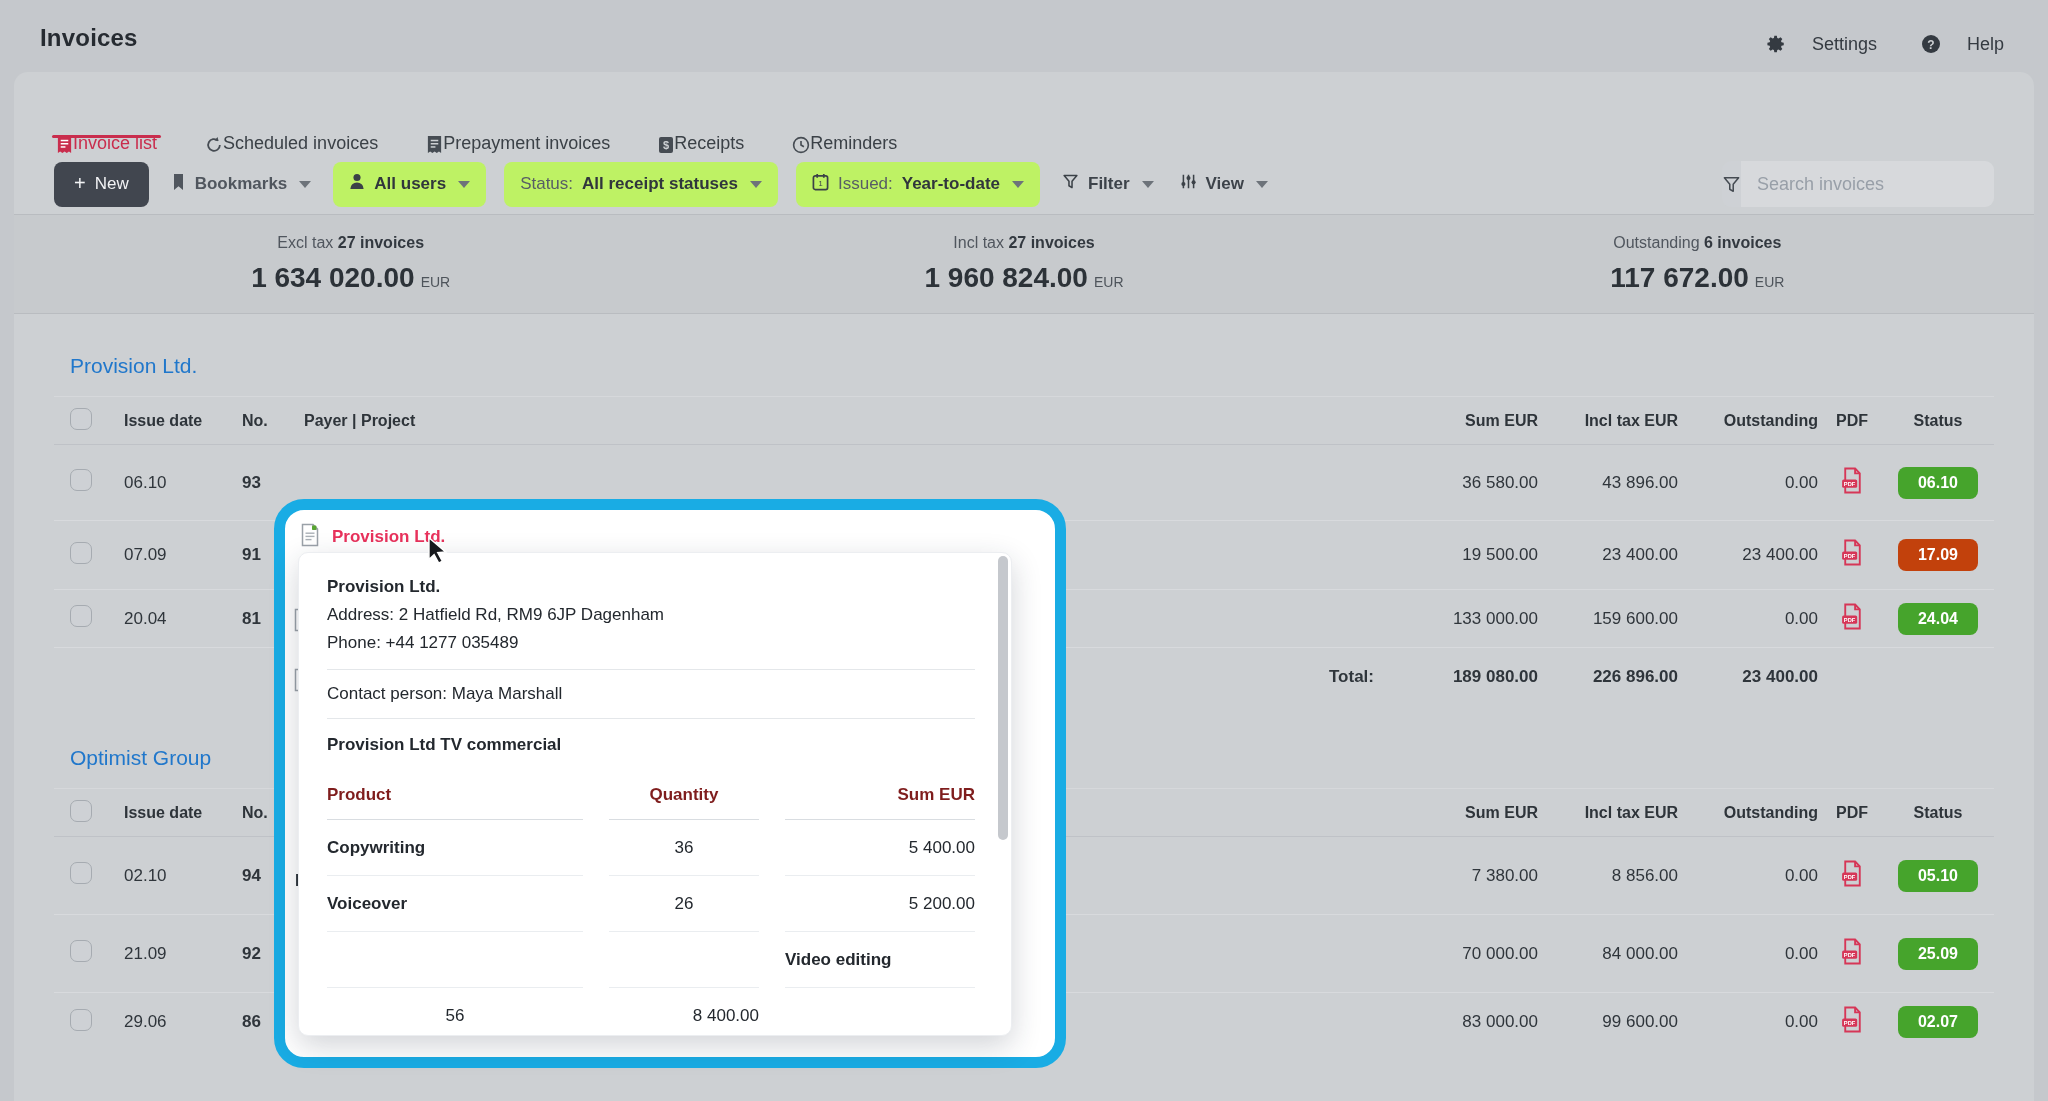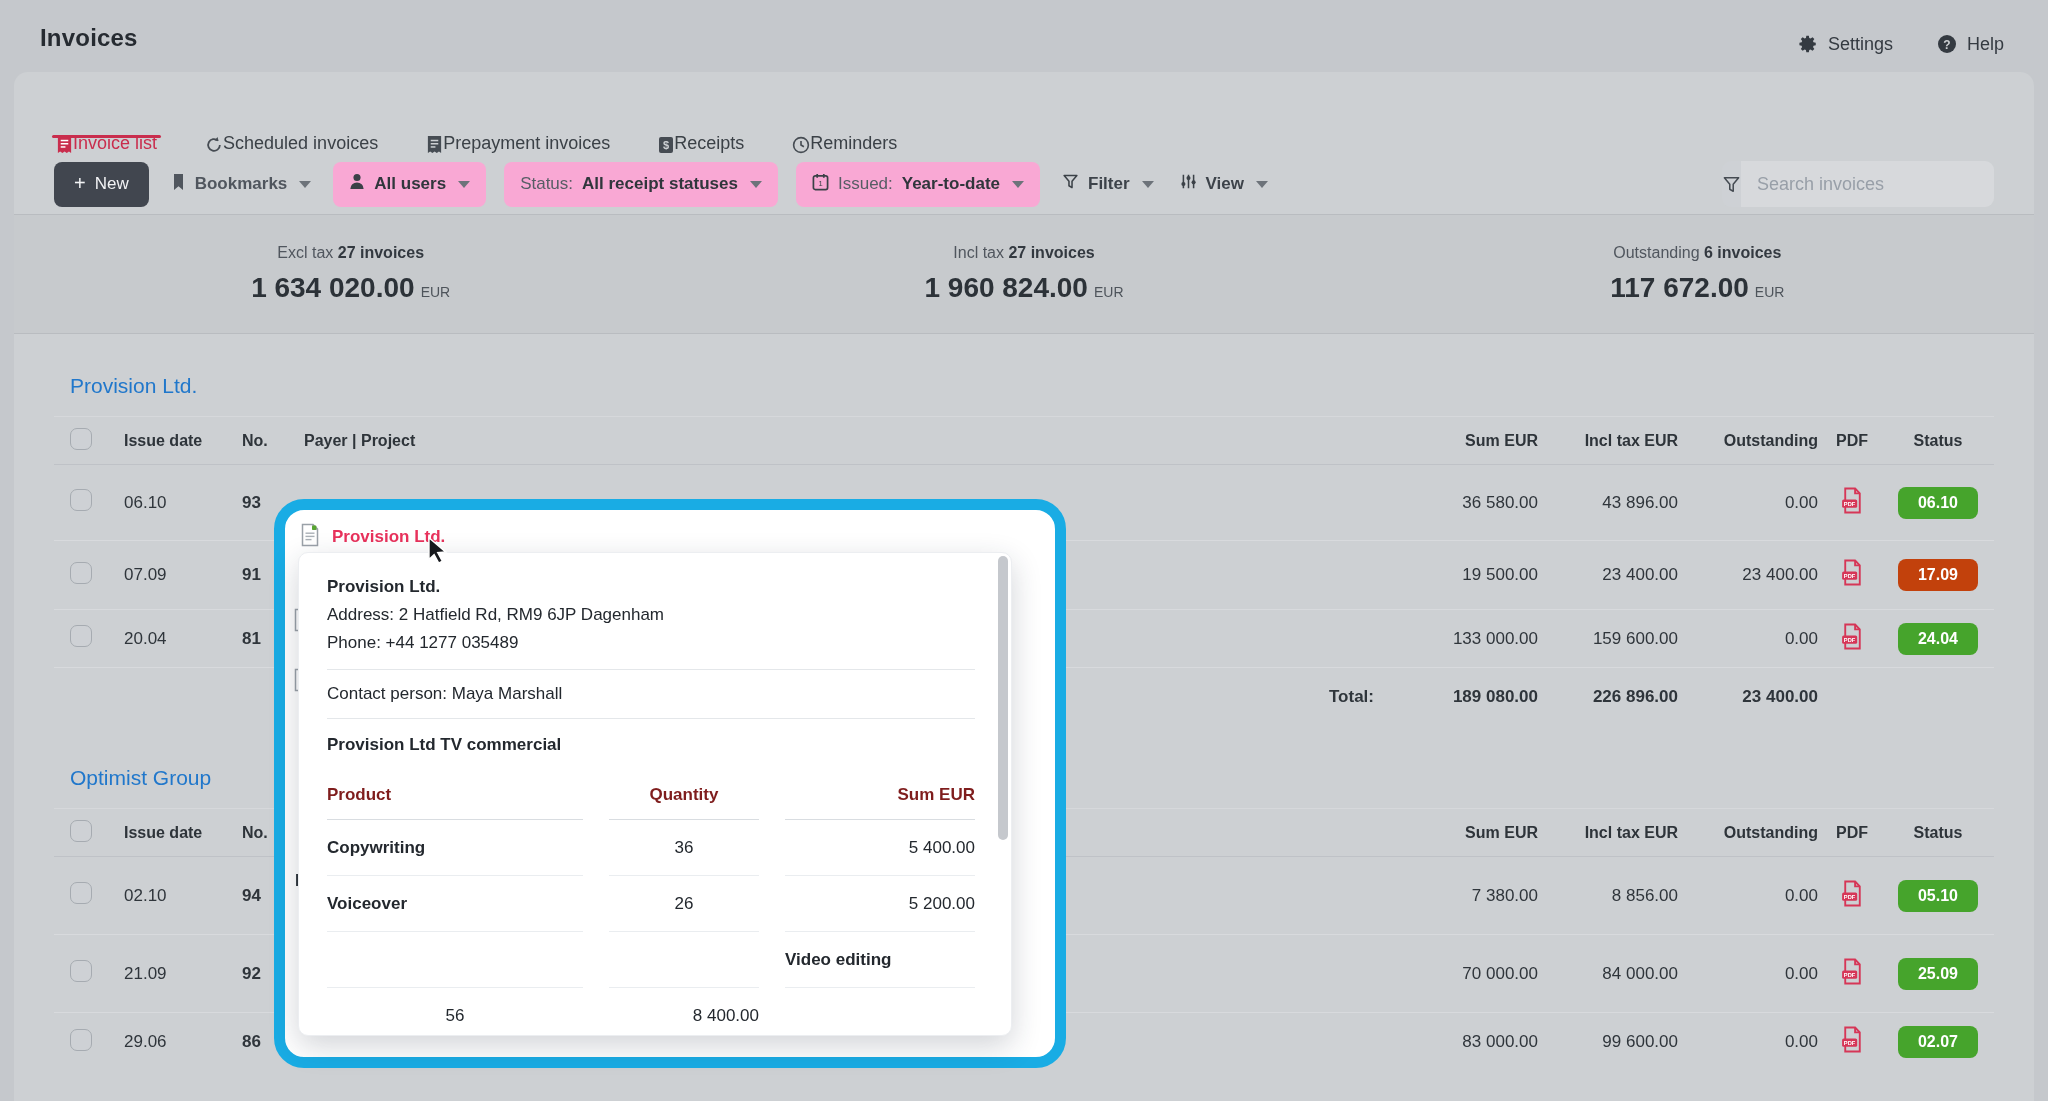--- a/index.html
+++ b/index.html
@@ -5,51 +5,51 @@
 <style>
   * { margin:0; padding:0; box-sizing:border-box; }
   html,body { width:2048px; height:1101px; }
   body { font-family:"Liberation Sans", sans-serif; background:#c5c8cc; color:#2f353b; overflow:hidden; }
   .screen { position:relative; width:2048px; height:1101px; overflow:hidden; }
 
   
   .app-header { height:76px; display:flex; align-items:center; justify-content:space-between; padding:0 44px 0 40px; }
   .app-title { font-size:24px; font-weight:700; color:#262b31; letter-spacing:.2px; }
   .header-actions { display:flex; align-items:center; gap:44px; }
-  .header-action { display:flex; align-items:center; gap:10px; font-size:18px; color:#343a41; cursor:pointer;margin-top:12px; }
+  .header-action { display:flex; align-items:center; gap:26px; font-size:18px; color:#343a41; cursor:pointer;margin-top:12px; }
   .header-action svg { display:block; }
 
   
   .panel { position:absolute; left:14px; right:14px; top:72px; bottom:0; background:#cdd0d3; border-radius:14px 14px 0 0; }
 
   
   .tabs { display:flex; gap:48px; padding:0 0 0 42px; height:82px; align-items:center; }
   .tab { display:flex; align-items:flex-end; font-size:18px; color:#3b4147; cursor:pointer; position:relative; height:100%; }
   .tab svg { display:block; }
   .tab.active { color:#c92d4d; font-weight:500; }
   .tab.active::after { content:""; position:absolute; left:-4px; right:-4px; bottom:16px; height:3px; background:#c92d4d; border-radius:2px; }
 
   
   .toolbar { display:flex; align-items:center; gap:18px; padding:0 40px; height:60px; }
   .btn { display:flex; align-items:center; gap:9px; height:45px; border-radius:8px; font-size:17px; cursor:pointer; white-space:nowrap; }
   .btn.dark { background:#41464f; color:#f2f3f5; padding:0 20px; font-weight:500; }
-  .btn.light { background:#f9a8d4; padding:0 16px; color:#33383f; }
+  .btn.light { background:#bef264; padding:0 16px; color:#33383f; }
   .btn.ghost { background:transparent; padding:0 4px; color:#3d434a; font-weight:600; }
   .btn .muted { color:#575d65; font-weight:400; }
   .btn .strong { font-weight:700; color:#30363c; }
   .plus { font-size:20px; font-weight:400; margin-top:-2px; }
   .chev { width:0; height:0; border-left:6px solid transparent; border-right:6px solid transparent; border-top:7px solid #6d737a; margin-left:3px; }
   .toolbar .spacer { flex:1; }
   .searchbox { display:flex; align-items:stretch; height:46px; border-radius:9px; overflow:hidden; width:272px; }
   .searchbox .seg { width:54px; background:#ced1d5; display:flex; align-items:center; justify-content:center; }
   .searchbox input { flex:1; border:0; outline:0; background:#d7d9dc; font-size:18px; padding:0 16px; color:#3a4047; font-family:"Liberation Sans",sans-serif; }
   .searchbox input::placeholder { color:#989fa8; }
 
   
-  .summary { display:flex; background:#c7cacd; border-top:1px solid #b9bcc0; border-bottom:1px solid #b9bcc0; height:120px; align-items:center; }
+  .summary { display:flex; background:#c7cacd; border-top:1px solid #b9bcc0; border-bottom:1px solid #b9bcc0; height:100px; align-items:center; }
   .stat { flex:1; text-align:center; }
   .stat .lab { font-size:16px; color:#50565e; margin-bottom:10px; }
   .stat .lab b { color:#333940; }
   .stat .val { font-size:28px; font-weight:700; color:#2c3238; }
   .stat .cur { font-size:14px; font-weight:400; color:#4e545b; margin-left:6px; }
 
   
   .content { padding:40px 0 0 0; }
   .section-title { font-size:21px; font-weight:500; color:#2077cb; padding:0 0 18px 56px; cursor:pointer; }
   .rule { border-top:1px solid #d6d8db; margin:0 40px; }

